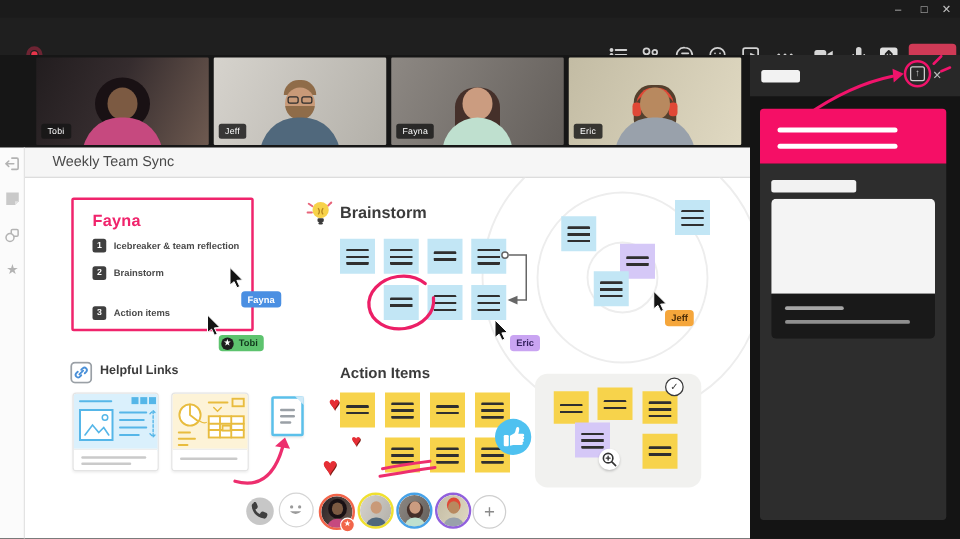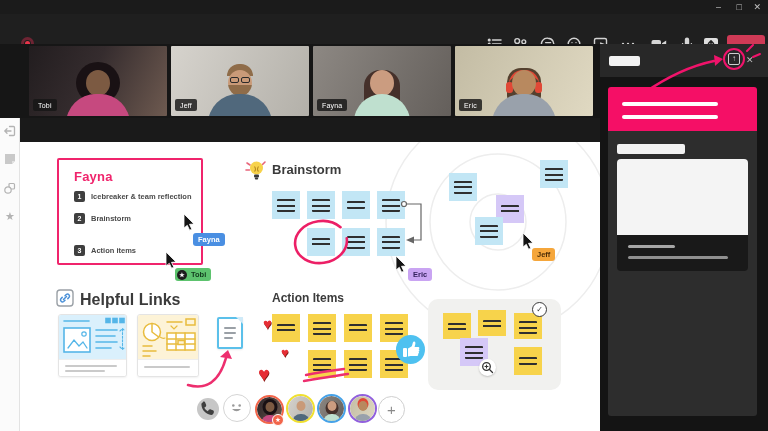--- a/index.html
+++ b/index.html
@@ -265,20 +265,23 @@
     </span>
     <span class="ri" style="top:63px">
       <svg viewBox="0 0 14 14" fill="none" stroke="#b3b3b3" stroke-width="1.2">
           <rect x="6" y="2.5" width="5.5" height="5.5" rx="1"></rect>
           <circle cx="5" cy="9" r="3.2" fill="#fbfbfb"></circle>
         </svg>
     </span>
     <span class="ri" style="top:91px;font-size:11px;line-height:14px">★</span>
   </div>
 
+  <div class="boardhead">
+    <span class="btitle">Weekly Team Sync</span>
+  </div>
 
   <div class="canvas">
 
     <svg class="lay" width="580" height="289" viewBox="0 0 580 289">
       <circle cx="478" cy="80" r="28" fill="none" stroke="#ededed" stroke-width="1.5"></circle>
       <circle cx="478" cy="80" r="68" fill="none" stroke="#ededed" stroke-width="1.5"></circle>
       <circle cx="478" cy="80" r="112" fill="none" stroke="#ededed" stroke-width="1.5"></circle>
     </svg>
 
     <div class="panelbox"></div>
@@ -352,21 +355,21 @@
     <span class="lay" style="left:36px;top:147px">
       <svg width="18" height="18" viewBox="0 0 18 18" fill="none">
           <rect x="1" y="1" width="16" height="16" rx="3" stroke="#9aa0a6" stroke-width="1.4"></rect>
           <g stroke="#4a90d8" stroke-width="1.5" stroke-linecap="round">
             <path d="M7.5,10.5 l3,-3"></path>
             <path d="M6.2,8.4 l-1.3,1.3 a2,2 0 0 0 2.8,2.8 l1.3,-1.3"></path>
             <path d="M11.8,9.6 l1.3,-1.3 a2,2 0 0 0 -2.8,-2.8 L9,6.8"></path>
           </g>
         </svg>
     </span>
-    <span class="sect" style="left:60px;top:149px;font-size:16px">Helpful Links</span>
+    <span class="sect" style="left:60px;top:149px;font-size:10px">Helpful Links</span>
 
     <div class="card" style="left:38px;top:172px;width:69px;height:63px">
       <svg width="69" height="46" viewBox="0 0 69 46" style="background:#daf0fc">
         <g stroke="#55b6e8" stroke-width="1.6" stroke-linecap="round" fill="none">
           <line x1="5" y1="6" x2="30" y2="6"></line>
           <rect x="47" y="3.5" width="4" height="4" fill="#55b6e8"></rect>
             <rect x="54" y="3.5" width="4" height="4" fill="#55b6e8"></rect>
             <rect x="61" y="3.5" width="4" height="4" fill="#55b6e8"></rect>
           <rect x="5" y="13" width="26" height="24" fill="#fff"></rect>
           <path d="M9,33 l6,-8 5,6 4,-4 4,6" stroke-width="1.3"></path>

